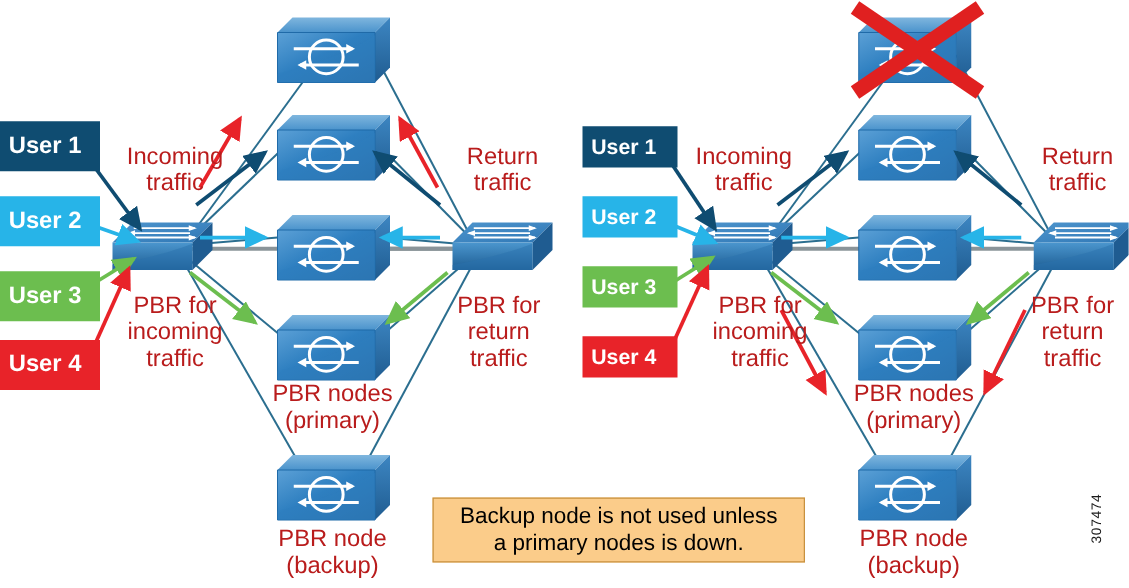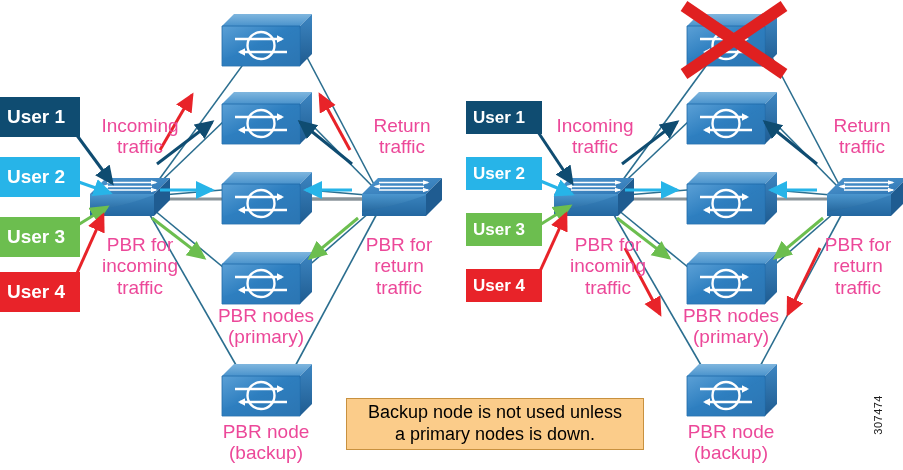--- a/index.html
+++ b/index.html
@@ -3,21 +3,21 @@
 <meta charset="utf-8">
 <style>
   html,body{margin:0;padding:0;background:#ffffff;}
   body{width:903px;height:470px;overflow:hidden;
        font-family:"Liberation Sans", sans-serif;}
   #stage{position:relative;width:903px;height:428px;background:#fff;}
   svg.layer{position:absolute;left:0;top:0;width:903px;height:470px;}
   .userbox{position:absolute;display:flex;align-items:center;
            padding-left:7px;color:#fff;font-weight:bold;
            font-family:"Liberation Sans", sans-serif;}
-  .cap{position:absolute;text-align:center;color:#ec4899;
+  .cap{position:absolute;text-align:center;color:#b91c1c;
        font-family:"Liberation Sans", sans-serif;line-height:1.12;}
   .callout{position:absolute;background:#fbcc8a;border:1px solid #c8913f;
            color:#000;text-align:center;line-height:1.2;
            display:flex;align-items:center;justify-content:center;
            font-family:"Liberation Sans", sans-serif;}
   .wm{position:absolute;color:#1a1a1a;font-size:11px;
       writing-mode:vertical-rl;transform:rotate(180deg);
       letter-spacing:.5px;font-family:"Liberation Sans", sans-serif;}
 </style>
 </head>

